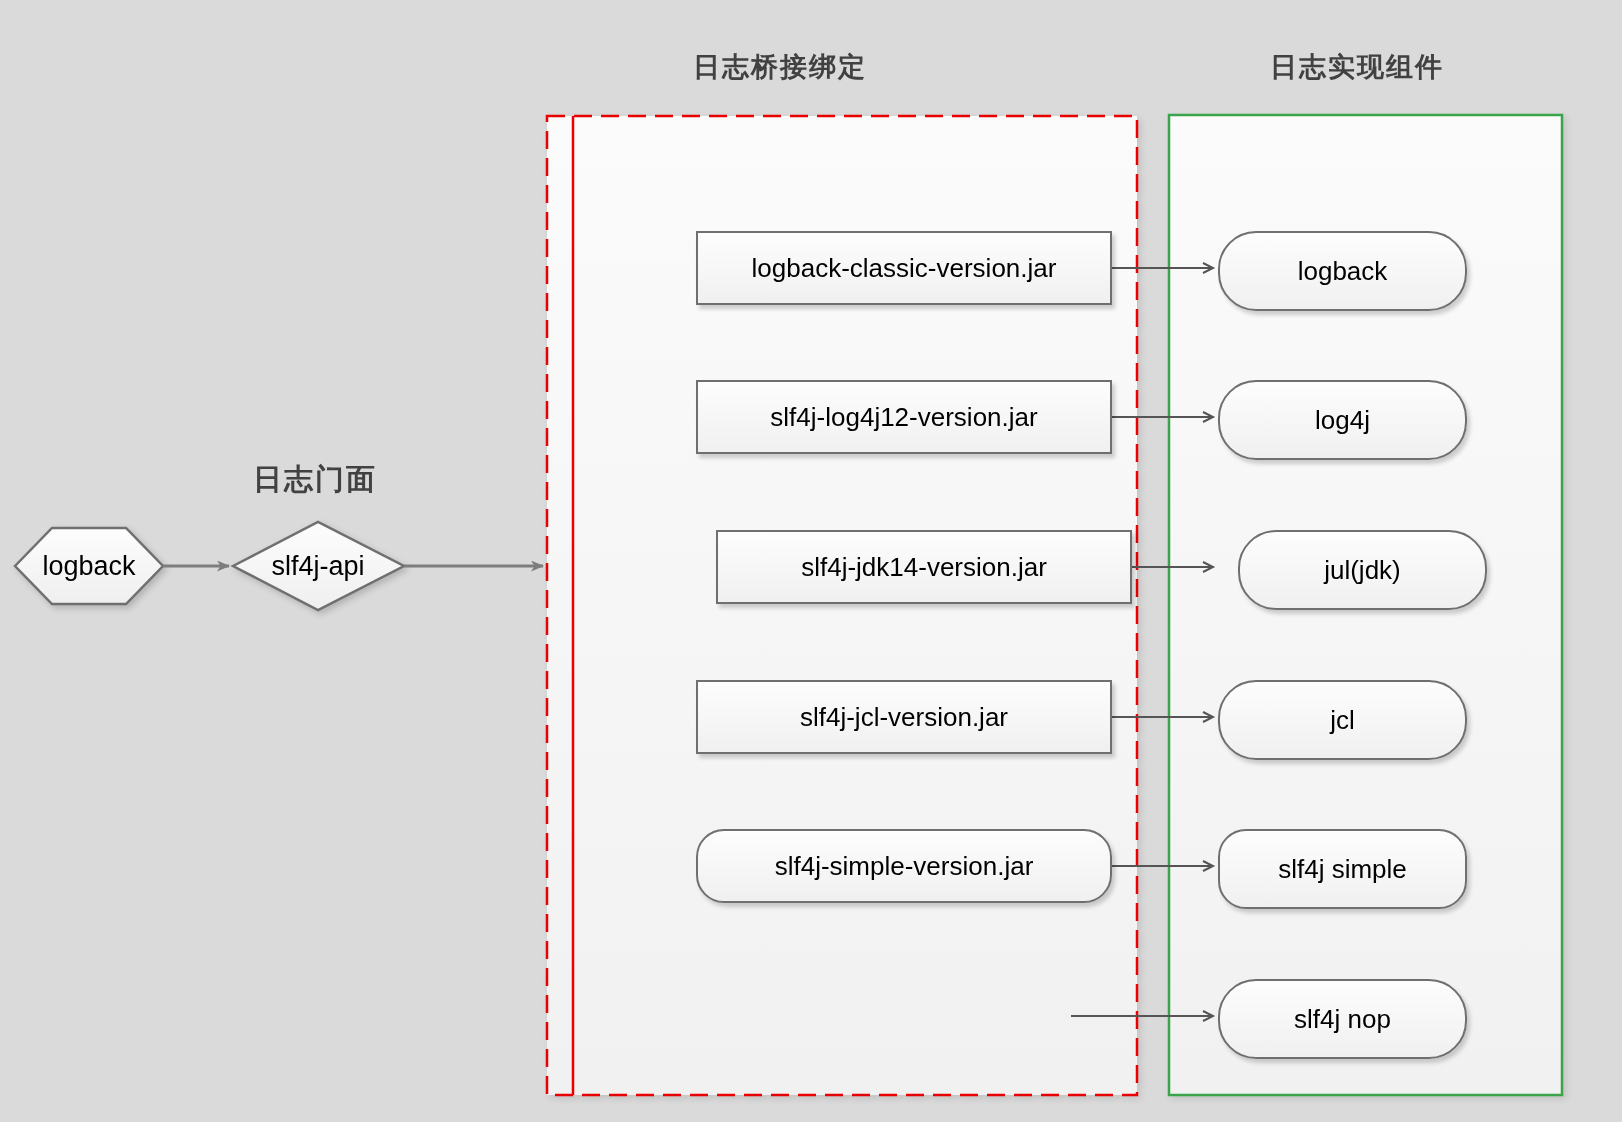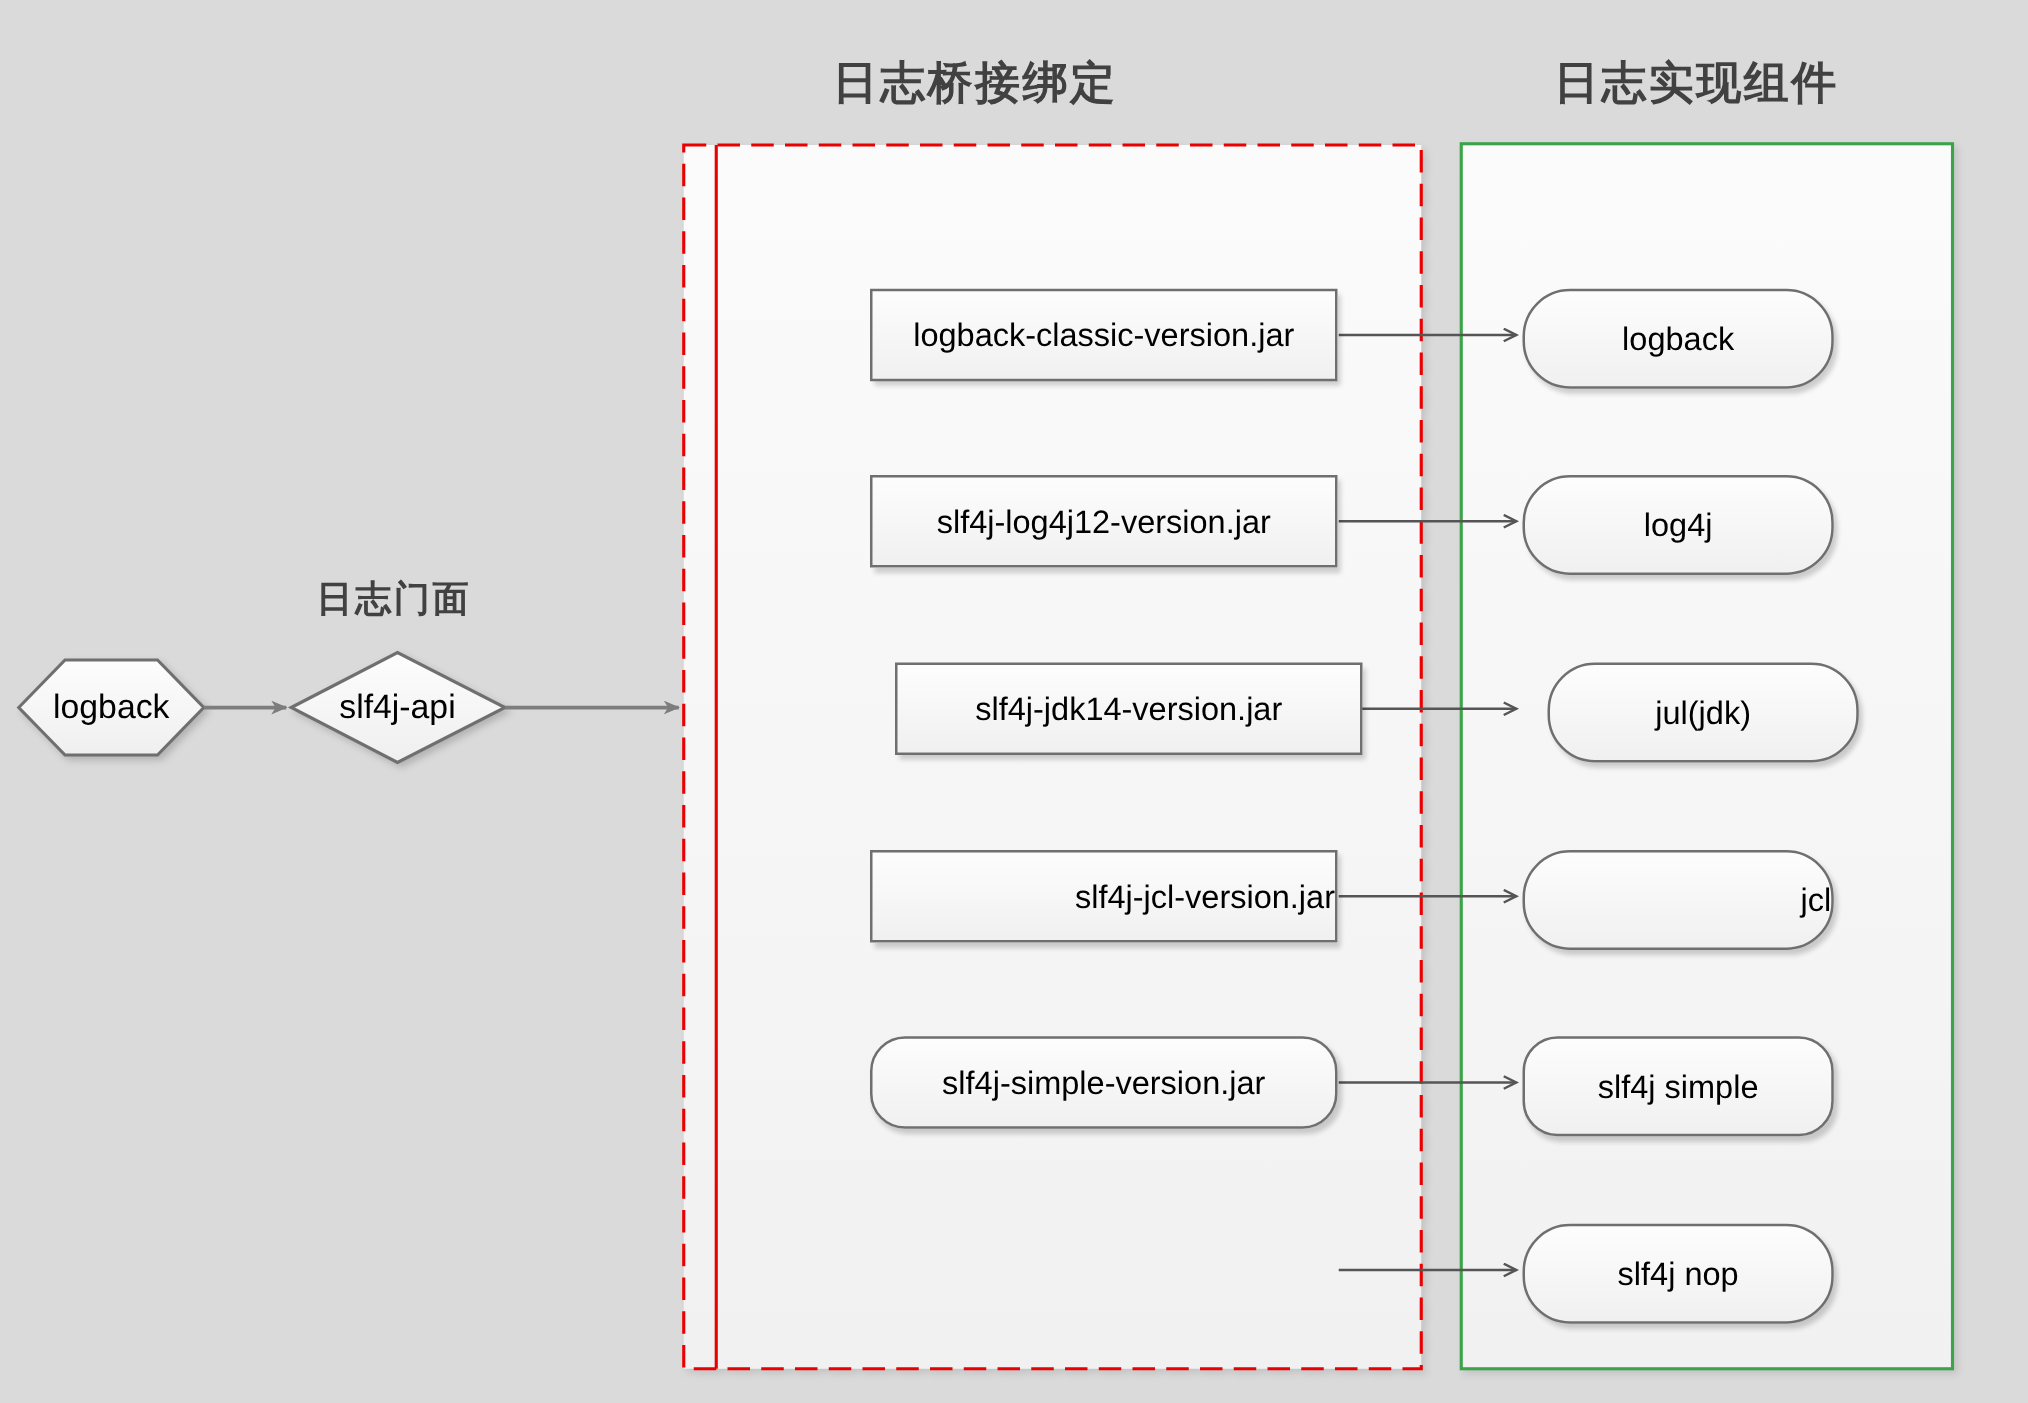--- a/index.html
+++ b/index.html
@@ -33,44 +33,44 @@
 
   
   .node-shape{fill:url(#shapeGrad);stroke:var(--edge);stroke-width:2.5;filter:drop-shadow(3px 3px 3px rgba(0,0,0,0.18));}
 
   
   .wire{stroke:var(--arrow);stroke-width:2;fill:none;}
   .wire-main{stroke:var(--arrow2);stroke-width:3;fill:none;}
 
   
   .lbl{position:absolute;transform:translate(-50%,-50%);white-space:nowrap;color:var(--ink);}
-  .col-title{font-size:36px;font-weight:bold;color:var(--title);letter-spacing:2px;}
+  .col-title{font-size:27px;font-weight:bold;color:var(--title);letter-spacing:2px;}
   .facade-title{font-size:29px;font-weight:bold;color:var(--title);letter-spacing:2px;}
   .shape-text{font-size:27px;}
 
   
   .jar-box{
-    position:absolute;left:696px;width:374px;height:74px;
+    position:absolute;left:696px;width:416px;height:74px;
     border:2px solid var(--edge);
     background:linear-gradient(180deg,#fdfdfd 0%,#f0f0f0 100%);
     box-shadow:3px 4px 4px rgba(0,0,0,0.18);
     display:flex;align-items:center;justify-content:center;
     font-size:26px;color:var(--ink);white-space:nowrap;
   }
   
   .impl-pill{
     position:absolute;left:1218px;width:249px;height:80px;
     border:2px solid var(--edge);border-radius:38px;
     background:linear-gradient(180deg,#fdfdfd 0%,#f0f0f0 100%);
     box-shadow:3px 4px 4px rgba(0,0,0,0.18);
     display:flex;align-items:center;justify-content:center;
     font-size:26px;color:var(--ink);white-space:nowrap;
   }
   .row-0{top:231px;} .row-1{top:380px;} .row-2{top:530px;margin-left:20px;}
-  .row-3{top:680px;justify-content:flex-end;} .row-4{top:829px;border-radius:28px;} .row-5{top:979px;}
+  .row-3{top:680px;} .row-4{top:829px;border-radius:28px;} .row-5{top:979px;}
 </style>
 </head>
 <body>
 
 <div class="stage">
 
   <svg class="wires" viewBox="0 0 1622 1122">
     <defs>
       <linearGradient id="panelGrad" x1="0" y1="0" x2="0" y2="1">
         <stop offset="0" stop-color="#fbfbfb"></stop>

